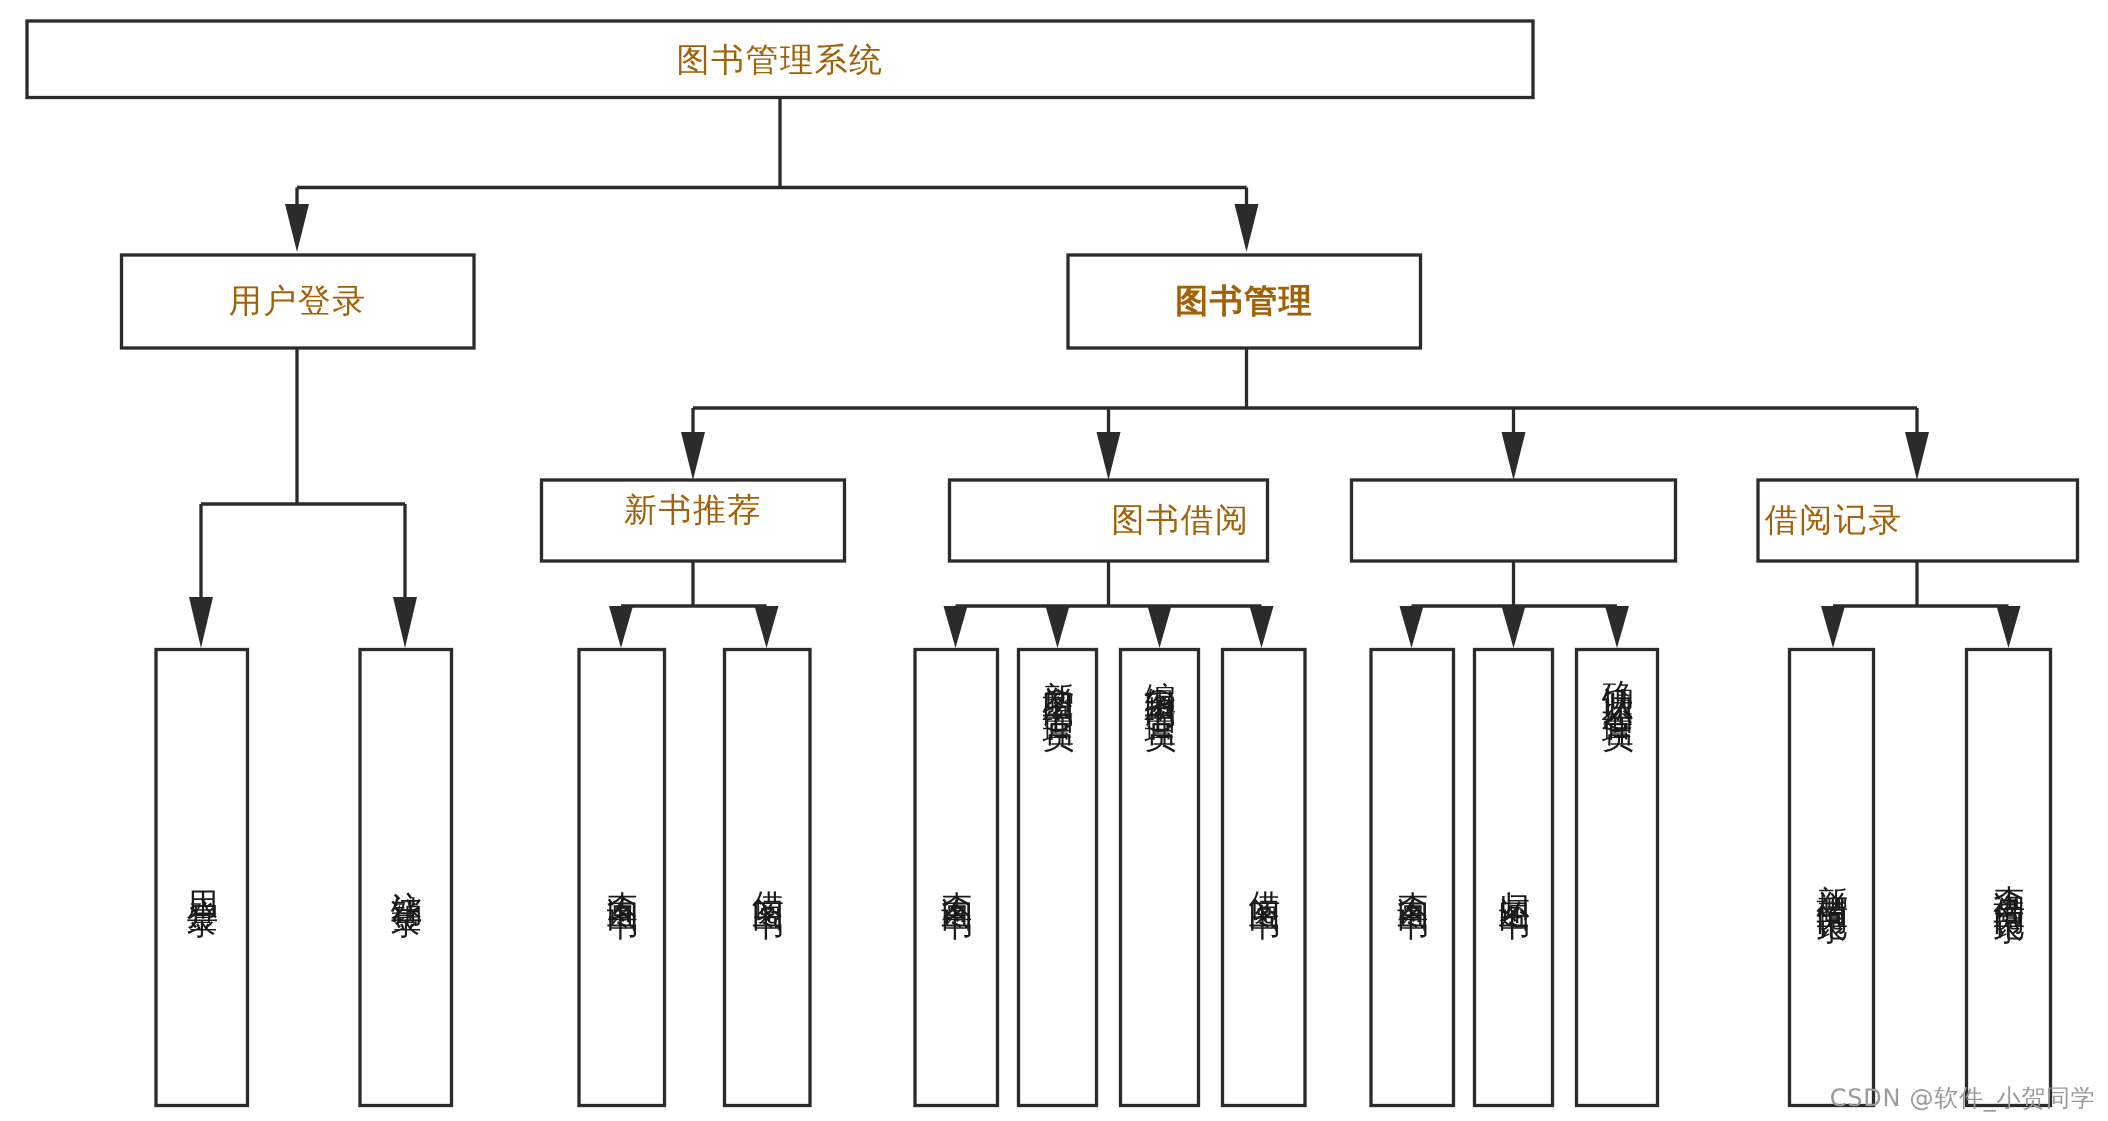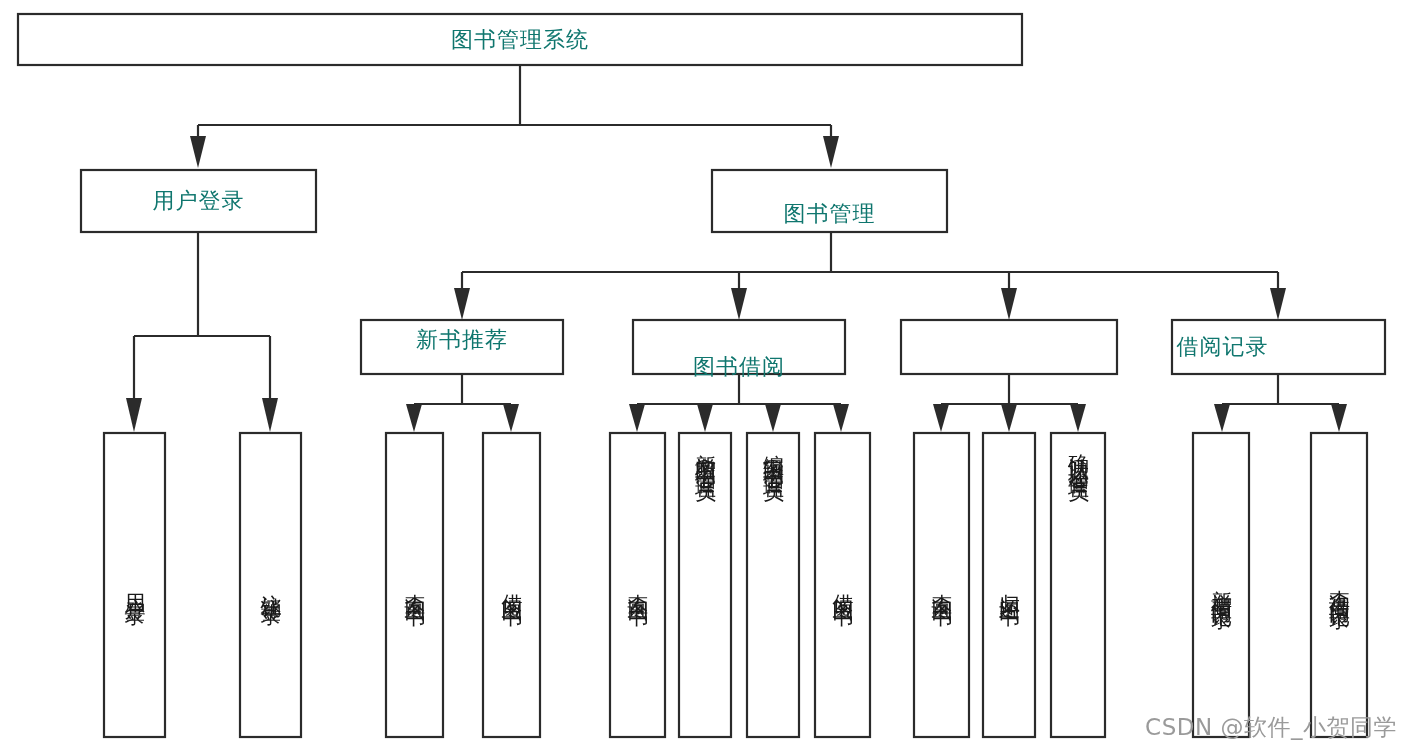--- a/index.html
+++ b/index.html
@@ -62,30 +62,30 @@
   .hlabel-wrap {
     position: absolute;
     display: flex;
     align-items: center;
     justify-content: center;
     pointer-events: none;
   }
   .hlabel-text {
     font-family: "DejaVu Sans", "Liberation Sans", sans-serif;
     font-size: 22px;
-    color: #0f766e;
+    color: #a16207;
     letter-spacing: 1px;
     white-space: nowrap;
   }
   #watermark {
     position: absolute;
     right: 8px;
     bottom: 4px;
     font-family: "DejaVu Sans", "Liberation Sans", sans-serif;
-    font-size: 23px;
+    font-size: 16px;
     color: #9a9a9a;
     letter-spacing: 0.5px;
     white-space: nowrap;
     pointer-events: none;
   }
 </style>
 </head>
 <body>
 
 <div id="diagram-root">
@@ -186,28 +186,28 @@
 
   </svg>
 
   <div class="hlabel-wrap" style="left:18px; top:14px; width:1004px; height:51px;">
     <span class="hlabel-text">图书管理系统</span>
   </div>
 
   <div class="hlabel-wrap" style="left:81px; top:170px; width:235px; height:62px;">
     <span class="hlabel-text">用户登录</span>
   </div>
-  <div class="hlabel-wrap" style="left:712px; top:183px; width:235px; height:62px;">
+  <div class="hlabel-wrap" style="left:712px; top:170px; width:235px; height:62px;font-weight:bold;">
     <span class="hlabel-text">图书管理</span>
   </div>
 
   <div class="hlabel-wrap" style="left:361px; top:320px; width:202px; height:40px;">
     <span class="hlabel-text">新书推荐</span>
   </div>
-  <div class="hlabel-wrap" style="left:633px; top:340px; width:212px; height:54px;">
+  <div class="hlabel-wrap" style="left:633px; top:320px; width:212px; height:54px;padding-left:48px;">
     <span class="hlabel-text">图书借阅</span>
   </div>
   <div class="hlabel-wrap" style="left:1116px; top:320px; width:213px; height:54px;">
     <span class="hlabel-text">借阅记录</span>
   </div>
 
   <div class="vlabel-wrap" style="left:104px; top:433px; width:61px; height:304px;">
     <span class="vlabel-text">用户登录</span>
   </div>
   <div class="vlabel-wrap" style="left:240px; top:433px; width:61px; height:304px;">

